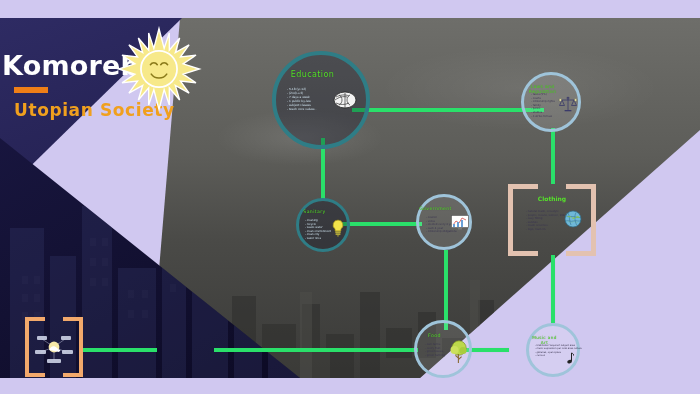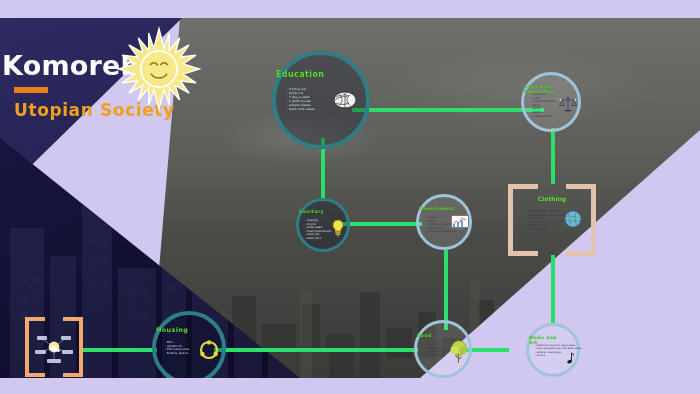--- a/index.html
+++ b/index.html
@@ -43,22 +43,22 @@
   .ncity{position:absolute;left:0;top:60px;width:460px;height:300px;opacity:.30;}
 
   
   .link{position:absolute;background:#2ae06a;box-shadow:0 0 1px rgba(0,0,0,.15);}
   .link.h{height:4px;}
   .link.v{width:4px;}
 
   
   .node{position:absolute;border-radius:50%;box-sizing:border-box;display:block;}
   .node .ttl{
-    position:absolute;left:0;right:17px;
-    color:#55e02a;font-weight:700;letter-spacing:.4px;
+    position:absolute;left:0;right:17px;text-align:center;
+    color:#55e02a;font-weight:400;letter-spacing:.4px;
     font-family:"DejaVu Sans",sans-serif;text-shadow:0 0 1px rgba(0,0,0,.4);
   }
   .node ul{
     position:absolute;list-style:none;margin:0;padding:0;
     font-family:"DejaVu Sans",sans-serif;
   }
   .node ul li{white-space:nowrap;}
   .node .ico{position:absolute;}
 
   
@@ -222,35 +222,20 @@
         <li>- water lines</li>
       </ul>
       <svg class="ico" style="left:32px;top:18px;width:14px;height:18px;" viewBox="0 0 14 18">
         <path d="M7 1a5 5 0 0 0-3 9v2h6v-2a5 5 0 0 0-3-9z" fill="#f2e34a" stroke="#8a7a14" stroke-width=".7"></path>
         <rect x="4.3" y="12.4" width="5.4" height="1.4" fill="#cfc33a"></rect>
         <rect x="4.6" y="14.4" width="4.8" height="1.4" fill="#cfc33a"></rect>
         <path d="M5.6 16.4h2.8l-1.4 1.4z" fill="#b5a92f"></path>
       </svg>
     </div>
 
-    <div class="node dark" style="left:152px;top:293px;width:74px;height:74px;">
-      <div class="ttl" style="top:11px;font-size:6.4px;">Housing</div>
-      <ul class="tiny" style="left:9px;top:26px;">
-        <li>- 50%...</li>
-        <li>- remodel 1%</li>
-        <li>- 10% luxury areas</li>
-        <li>- builders, plan to...</li>
-      </ul>
-      <svg class="ico" style="left:42px;top:24px;width:22px;height:22px;" viewBox="0 0 22 22">
-        <circle cx="11" cy="11" r="8" fill="none" stroke="#e3dc3c" stroke-width="2.2"></circle>
-        <circle cx="11" cy="3.4" r="2.2" fill="#e3dc3c"></circle>
-        <circle cx="17.6" cy="15" r="2.2" fill="#e3dc3c"></circle>
-        <circle cx="4.4" cy="15" r="2.2" fill="#e3dc3c"></circle>
-      </svg>
-    </div>
 
     <div class="node light" style="left:416px;top:176px;width:56px;height:56px;">
       <div class="ttl" style="top:9px;font-size:4.6px;">Government</div>
       <ul class="tiny" style="left:7px;top:19px;">
         <li>- council</li>
         <li>- votes</li>
         <li>- elected every 4 years</li>
         <li>- each 4 year</li>
         <li>- citizenship obligations</li>
       </ul>

